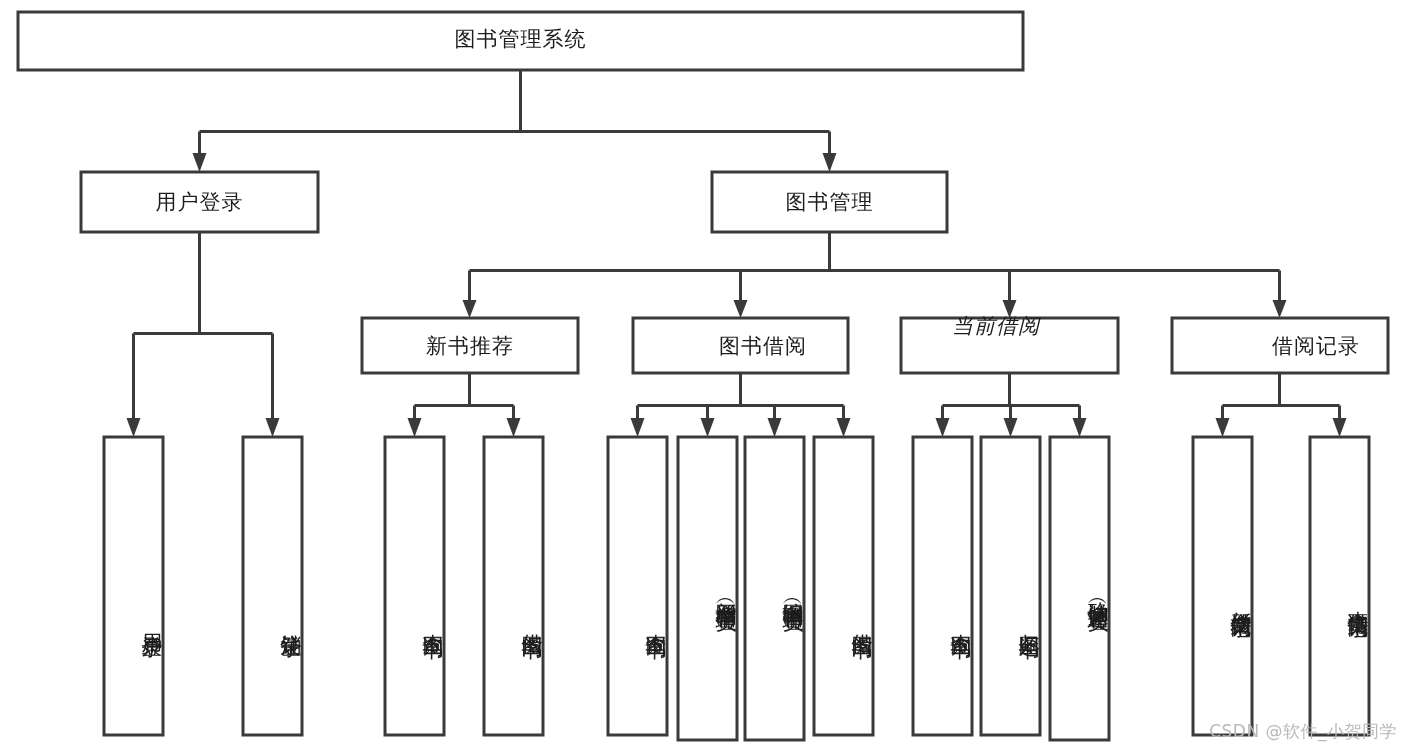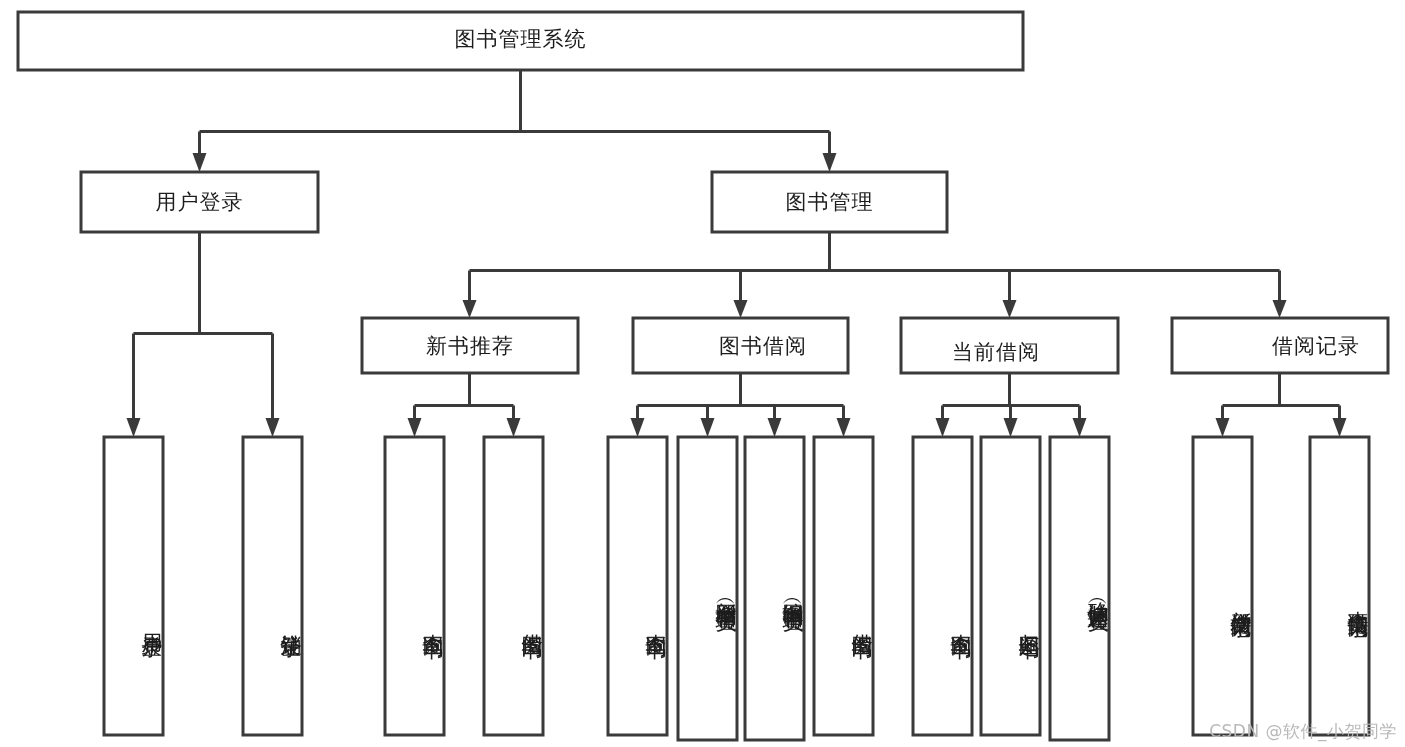--- a/index.html
+++ b/index.html
@@ -188,21 +188,21 @@
   <rect class="node-box" x="1310" y="437" width="59" height="298"></rect>
 </svg>
 
 <div class="htext-wrap" style="left:18px; top:12px; width:1005px; height:53px;">图书管理系统</div>
 
 <div class="htext-wrap" style="left:81px; top:172px; width:237px; height:60px;">用户登录</div>
 <div class="htext-wrap" style="left:712px; top:172px; width:235px; height:60px;border-radius:27px;">图书管理</div>
 
 <div class="htext-wrap" style="left:362px; top:318px; width:216px; height:55px;text-align:center;">新书推荐</div>
 <div class="htext-wrap" style="left:633px; top:318px; width:260px; height:55px;font-family:Liberation Mono, monospace;">图书借阅</div>
-<div class="htext-wrap" style="left:901px; top:324px; width:190px; height:55px;">当前借阅</div>
+<div class="htext-wrap" style="left:901px; top:298px; width:190px; height:55px;font-style:italic;">当前借阅</div>
 <div class="htext-wrap" style="left:1220px; top:318px; width:192px; height:55px;">借阅记录</div>
 
 <div class="vtext-wrap" style="left:104px; top:505px; width:59px; height:230px;">用户登录</div>
 <div class="vtext-wrap" style="left:243px; top:505px; width:59px; height:230px;">注销登录</div>
 
 <div class="vtext-wrap" style="left:385px; top:505px; width:59px; height:230px;">查询图书</div>
 <div class="vtext-wrap" style="left:484px; top:505px; width:59px; height:230px;">借阅图书</div>
 
 <div class="vtext-wrap" style="left:608px; top:505px; width:59px; height:230px;">查询图书</div>
 <div class="vtext-wrap" style="left:678px; top:443px; width:59px; height:297px;">新增图书（管理员）</div>

